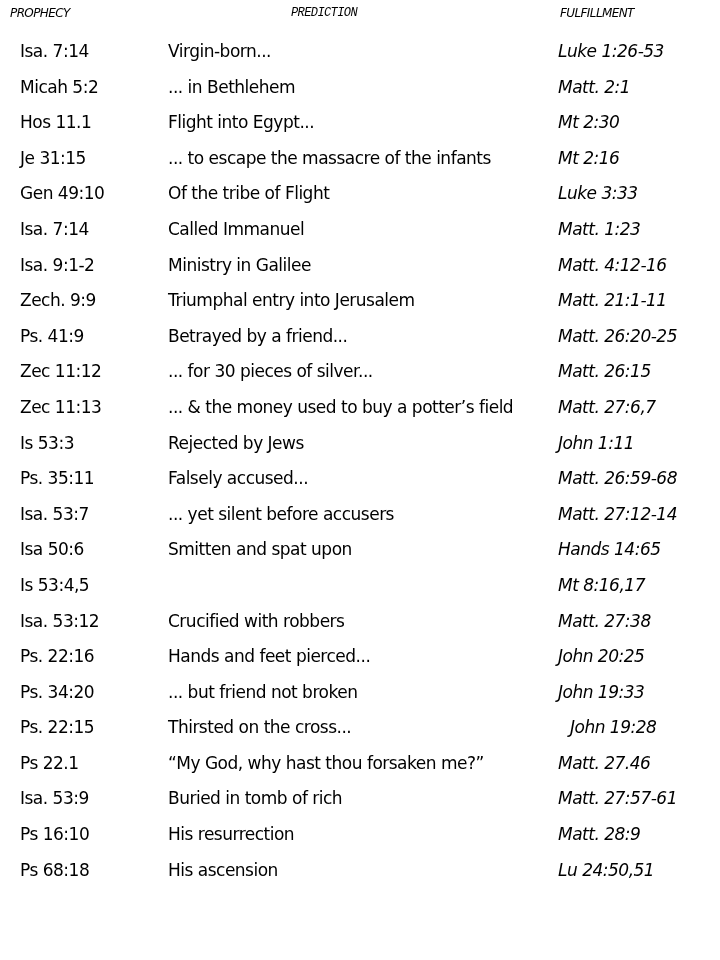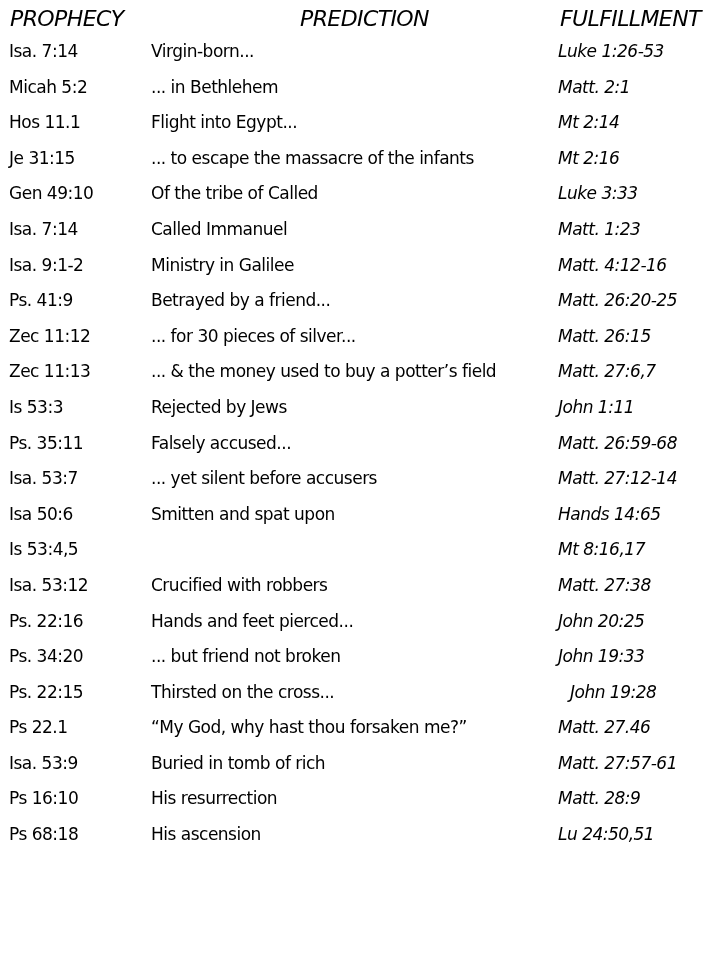--- a/index.html
+++ b/index.html
@@ -1,30 +1,30 @@
 <!DOCTYPE html>
 <html><head>
 <meta charset="utf-8">
 <style>
   html, body { margin: 0; padding: 0; background: #ffffff; }
   body {
     width: 720px; height: 960px; position: relative; overflow: hidden;
     font-family: "DejaVu Sans", sans-serif; color: #000;
   }
   .header { position: absolute; top: 4px; left: 0; width: 720px; height: 24px;
-    font-style: italic; font-size: 22px; letter-spacing: -0.6px; }
+    font-style: italic; font-size: 12px; letter-spacing: -0.6px; }
   .header span { position: absolute; top: 2px; white-space: nowrap; }
   .h1 { left: 10px; }
-  .h2 { left: 300px; }
+  .h2 { left: 291px; font-family: Liberation Mono, monospace; }
   .h3 { left: 560px; text-align: right; }
   .rows { position: absolute; top: 36px; left: 0; width: 720px; }
   .row { position: relative; height: 35.6px; font-size: 17px; letter-spacing: -0.5px; }
   .row span { position: absolute; top: 5px; white-space: nowrap; }
-  .c1 { left: 9px; }
-  .c2 { left: 151px; text-align: right; }
+  .c1 { left: 20px; }
+  .c2 { left: 168px; text-align: right; }
   .c3 { left: 558px; font-style: italic; }
   .c3.indent { left: 570px; }
 </style>
 </head>
 <body>
 
 <div class="header">
   <span class="h1">PROPHECY</span>
   <span class="h2">PREDICTION</span>
   <span class="h3">FULFILLMENT</span>
@@ -37,41 +37,46 @@
       <span class="c3">Luke 1:26-53</span>
     </div>
     <div class="row">
       <span class="c1">Micah 5:2</span>
       <span class="c2">... in Bethlehem</span>
       <span class="c3">Matt. 2:1</span>
     </div>
     <div class="row">
       <span class="c1">Hos 11.1</span>
       <span class="c2">Flight into Egypt...</span>
-      <span class="c3">Mt 2:14</span>
+      <span class="c3">Mt 2:30</span>
     </div>
     <div class="row">
       <span class="c1">Je 31:15</span>
       <span class="c2">... to escape the massacre of the infants</span>
       <span class="c3">Mt 2:16</span>
     </div>
     <div class="row">
       <span class="c1">Gen 49:10</span>
-      <span class="c2">Of the tribe of Called</span>
+      <span class="c2">Of the tribe of Flight</span>
       <span class="c3">Luke 3:33</span>
     </div>
     <div class="row">
       <span class="c1">Isa. 7:14</span>
       <span class="c2">Called Immanuel</span>
       <span class="c3">Matt. 1:23</span>
     </div>
     <div class="row">
       <span class="c1">Isa. 9:1-2</span>
       <span class="c2">Ministry in Galilee</span>
       <span class="c3">Matt. 4:12-16</span>
+    </div>
+    <div class="row">
+      <span class="c1">Zech. 9:9</span>
+      <span class="c2">Triumphal entry into Jerusalem</span>
+      <span class="c3">Matt. 21:1-11</span>
     </div>
     <div class="row">
       <span class="c1">Ps. 41:9</span>
       <span class="c2">Betrayed by a friend...</span>
       <span class="c3">Matt. 26:20-25</span>
     </div>
     <div class="row">
       <span class="c1">Zec 11:12</span>
       <span class="c2">... for 30 pieces of silver...</span>
       <span class="c3">Matt. 26:15</span>

